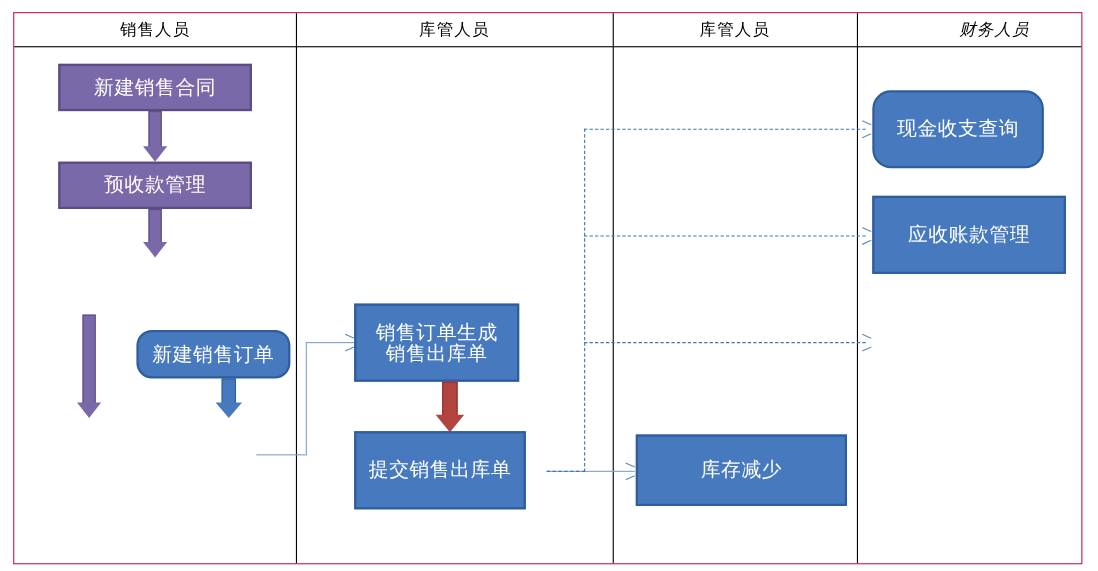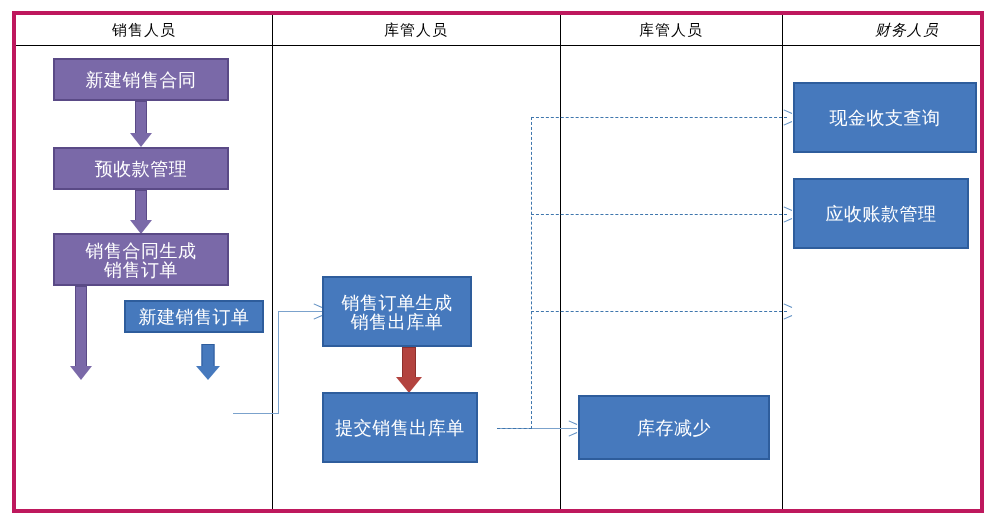--- a/index.html
+++ b/index.html
@@ -17,21 +17,21 @@
     overflow: hidden;
   }
 
   
   .lane-table {
     position: absolute;
     left: 12px;
     top: 11px;
     width: 972px;
     height: 502px;
-    border: 4px solid #be185d;
+    border: 1px solid #be185d;
     box-sizing: border-box;
   }
   .lane-header-rule {
     position: absolute;
     left: 0;
     top: 30px;
     width: 100%;
     height: 0;
     border-top: 1px solid #000000;
   }
@@ -157,29 +157,27 @@
     <div class="head" style="border-width:14px 11px 0 11px;"></div>
   </div>
 
   <div class="node purple" style="left:53px;  top:147px; width:176px; height:43px;">预收款管理</div>
 
   <div class="block-arrow arrow-purple" style="left:130px; top:190px; width:22px; height:44px;">
     <div class="shaft" style="width:10px; height:30px;"></div>
     <div class="head" style="border-width:14px 11px 0 11px;"></div>
   </div>
 
-  <div class="node purple" style="left:53px;  top:233px; width:176px; height:53px;">销售合同生成
-销售订单</div>
 
   <div class="block-arrow arrow-purple" style="left:70px;  top:286px; width:22px; height:94px;">
     <div class="shaft" style="width:10px; height:80px;"></div>
     <div class="head" style="border-width:14px 11px 0 11px;"></div>
   </div>
 
-  <div class="node blue" style="left:124px; top:300px; width:140px; height:33px;">新建销售订单</div>
+  <div class="node blue" style="left:124px; top:300px; width:140px; height:44px;border-radius:14px;">新建销售订单</div>
 
   <div class="block-arrow arrow-blue" style="left:196px; top:344px; width:24px; height:36px;">
     <div class="shaft" style="width:11px; height:22px;"></div>
     <div class="head" style="border-width:14px 12px 0 12px;"></div>
   </div>
 
 
   <div class="line solid-h" style="left:233px; top:413px; width:45px; height:0;"></div>
   <div class="line solid-v" style="left:278px; top:311px; width:0; height:103px;"></div>
   <div class="line solid-h" style="left:278px; top:311px; width:44px; height:0;"></div>
@@ -205,18 +203,18 @@
 
   <div class="line dash-h" style="left:531px; top:117px; width:256px; height:0;"></div>
   <div class="arrowhead" style="left:783px; top:113px;"></div>
 
   <div class="line dash-h" style="left:531px; top:214px; width:256px; height:0;"></div>
   <div class="arrowhead" style="left:783px; top:210px;"></div>
 
   <div class="line dash-h" style="left:531px; top:311px; width:256px; height:0;"></div>
   <div class="arrowhead" style="left:783px; top:307px;"></div>
 
-  <div class="node blue" style="left:793px; top:82px;  width:184px; height:71px;">现金收支查询</div>
+  <div class="node blue" style="left:793px; top:82px;  width:156px; height:71px;border-radius:17px;">现金收支查询</div>
 
   <div class="node blue" style="left:793px; top:178px; width:176px; height:71px;">应收账款管理</div>
 
 
 </div>
 
 </body></html>

